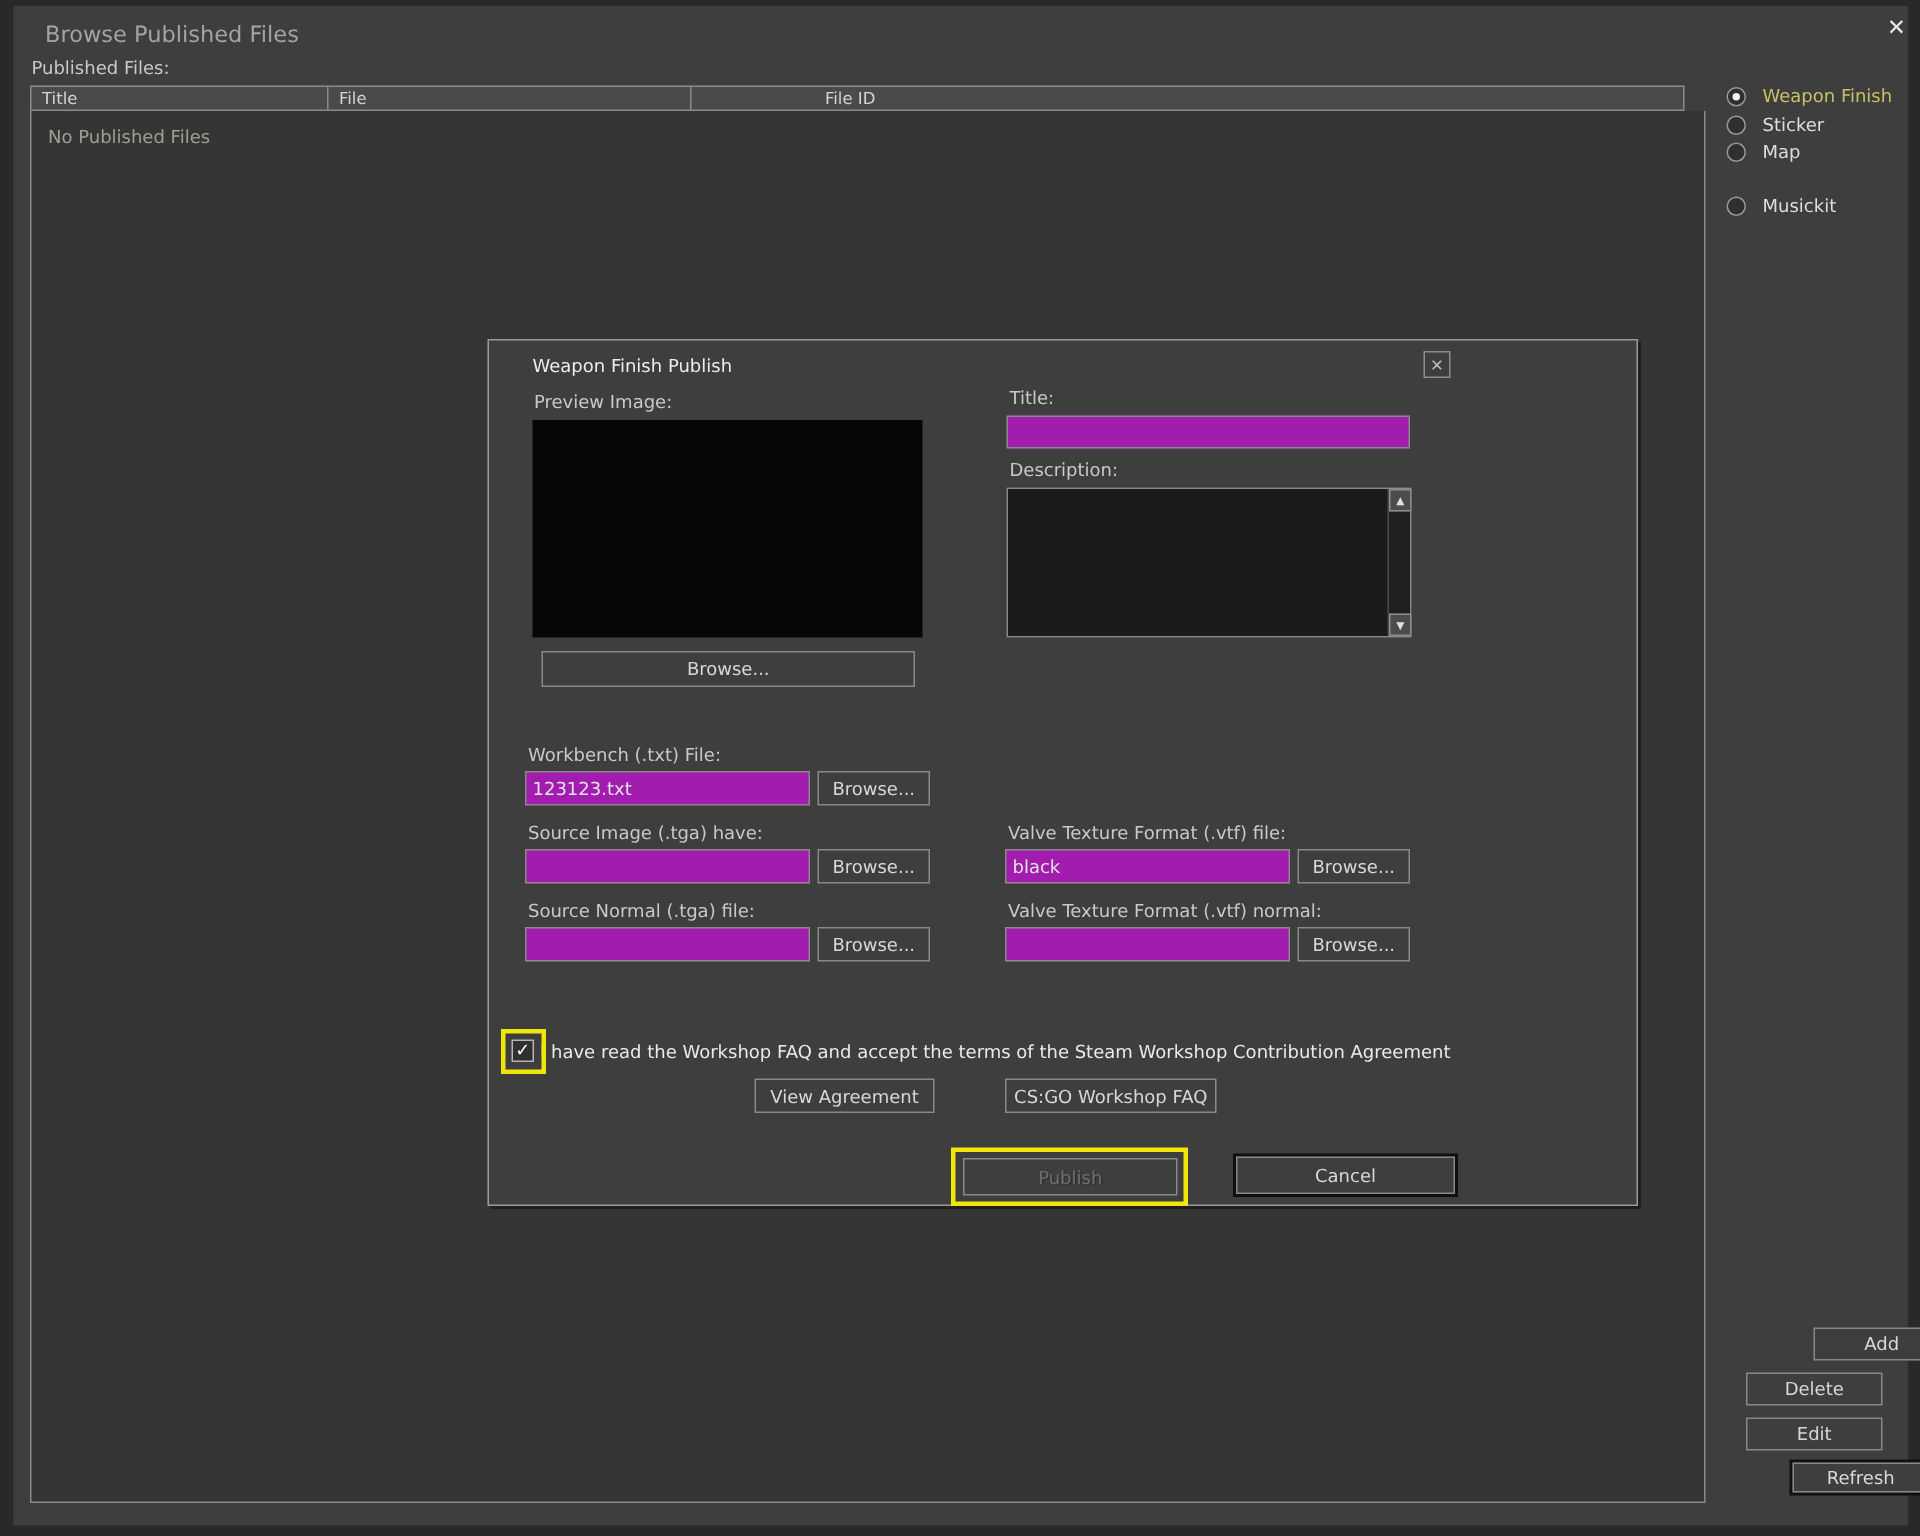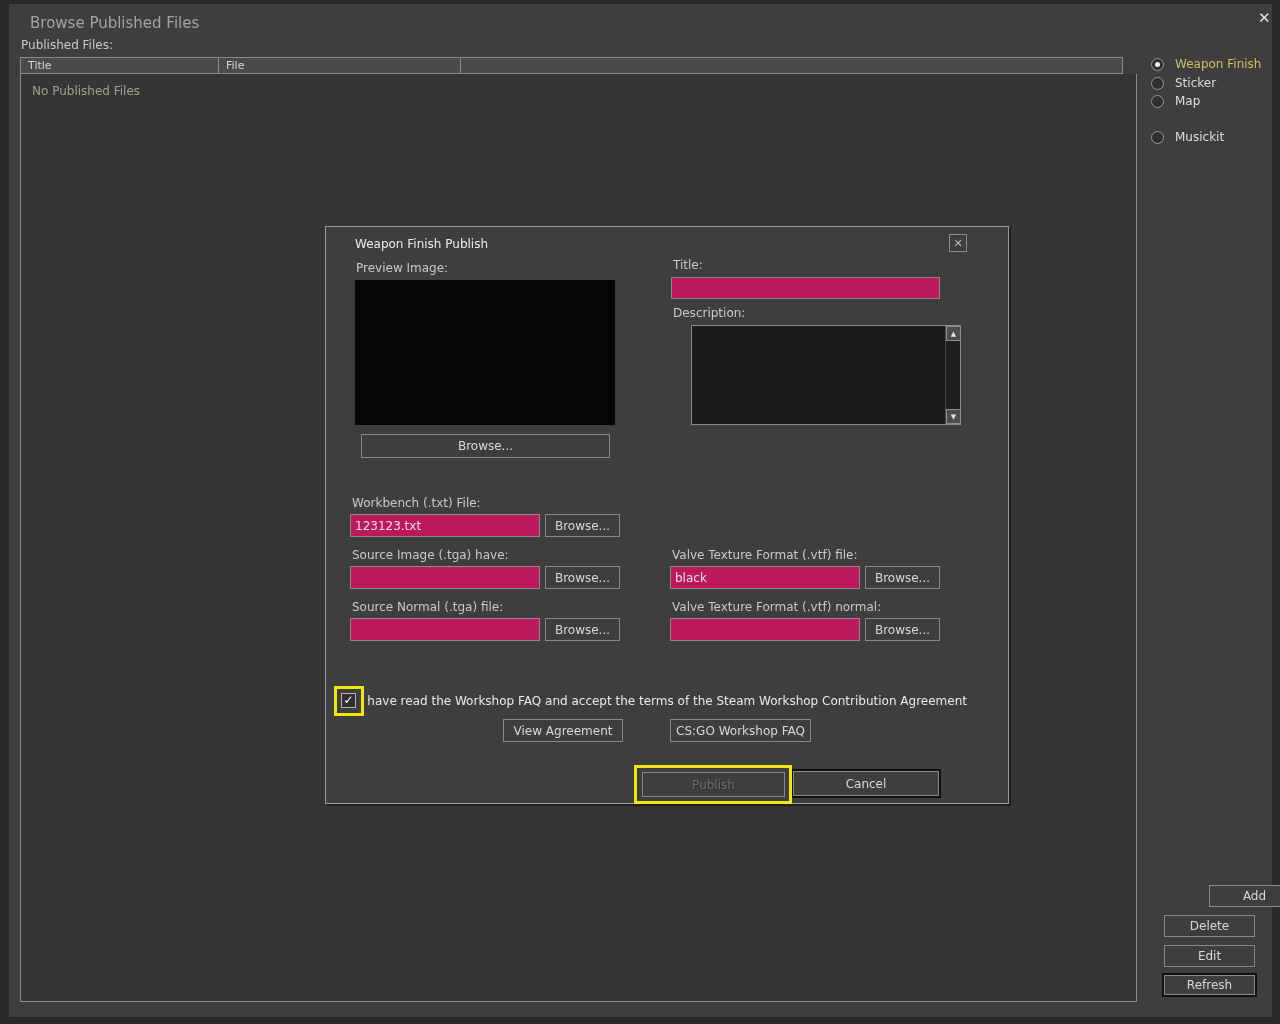--- a/index.html
+++ b/index.html
@@ -26,36 +26,36 @@
     background:#2f2f2f; position:relative; }
   .radio.sel::after { content:""; position:absolute; left:3px; top:3px; width:5px; height:5px;
     border-radius:50%; background:#f5f5f5; }
   .radio-label { font-size:12px; color:#dedede; }
   .radio-label.sel { color:#c6c268; }
 
   
   .btn { background:#3e3e3e; border:1px solid #888; color:#d8d8d8; font-size:12px;
     display:flex; align-items:center; justify-content:center; white-space:nowrap;
     font-family:inherit; cursor:default; }
-  .btn.default { box-shadow:0 0 0 2px #101010; }
+  .btn.default { box-shadow:0 0 0 2px #101010;margin-left:31px; }
   .btn.disabled { color:#6e6e6e; text-shadow:1px 1px 0 #303030; }
 
   
-  .tinput { background:#be185d; border:1px solid #8a8a8a; color:#e4e4e4; font-size:12px;
+  .tinput { background:#a21caf; border:1px solid #8a8a8a; color:#e4e4e4; font-size:12px;
     font-family:inherit; padding:0 4px; outline:none; }
   .descbox { background:#1b1b1b; border:1px solid #8a8a8a; position:relative; }
   .vscroll { position:absolute; right:0; top:0; width:15px; height:100%;
     background:#202020; border-left:1px solid #4a4a4a; }
   .sbtn { position:absolute; left:0; width:15px; height:15px; background:#4c4c4c;
     border:1px solid #8d8d8d; color:#e0e0e0; font-size:7px; display:flex;
     align-items:center; justify-content:center; }
 
   
-  #dialog { position:absolute; left:316px; top:222px; width:684px; height:578px;
-    background:#3e3e3e; border:1px solid #9a9a9a; box-shadow:2px 2px 0 rgba(0,0,0,.4);padding-left:20px; }
+  #dialog { position:absolute; left:316px; top:222px; width:767px; height:578px;
+    background:#3e3e3e; border:1px solid #9a9a9a; box-shadow:2px 2px 0 rgba(0,0,0,.4); }
   .dlg-title { color:#ececec; font-size:12px; }
   .dlg-close { width:18px; height:18px; border:1px solid #8d8d8d; color:#b9b9b9;
     font-size:11px; display:flex; align-items:center; justify-content:center; background:#3e3e3e; }
   #preview-img { background:#060606; }
 
   
   .checkbox { width:15px; height:15px; background:#303030; border:1px solid #b5b5b5;
     color:#ffffff; font-size:12px; line-height:13px; text-align:center; }
   .hl { position:absolute; border:3px solid #f0e60a; background:transparent; }
   .agree-text { color:#eaeaea; font-size:12px; white-space:nowrap; }
@@ -67,20 +67,21 @@
 
   <div class="abs win-title" style="left:21px; top:10px;">Browse Published Files</div>
   <div class="abs close-x" style="left:1249px; top:7px;">✕</div>
 
   <div class="abs label" style="left:12px; top:34px;">Published Files:</div>
 
   <div id="list-header" class="abs" style="left:11px; top:53px; width:1103px; height:17px;">
     <div class="hcell" style="width:198px;">Title</div>
     <div class="hcell" style="width:242px;">File</div>
     <div class="hcell" style="width:82px;margin-top:32px;">Last Updated</div>
+    <div class="hcell" style="flex:1;">File ID</div>
   </div>
 
   <div id="list-box" class="abs" style="left:11px; top:70px; width:1117px; height:928px;">
     <div class="empty-text" style="position:absolute; left:11px; top:10px;">No Published Files</div>
   </div>
 
   <div class="radio-row" style="left:1142px; top:53px;">
     <span class="radio sel"></span>
     <span class="radio-label sel">Weapon Finish</span>
   </div>

